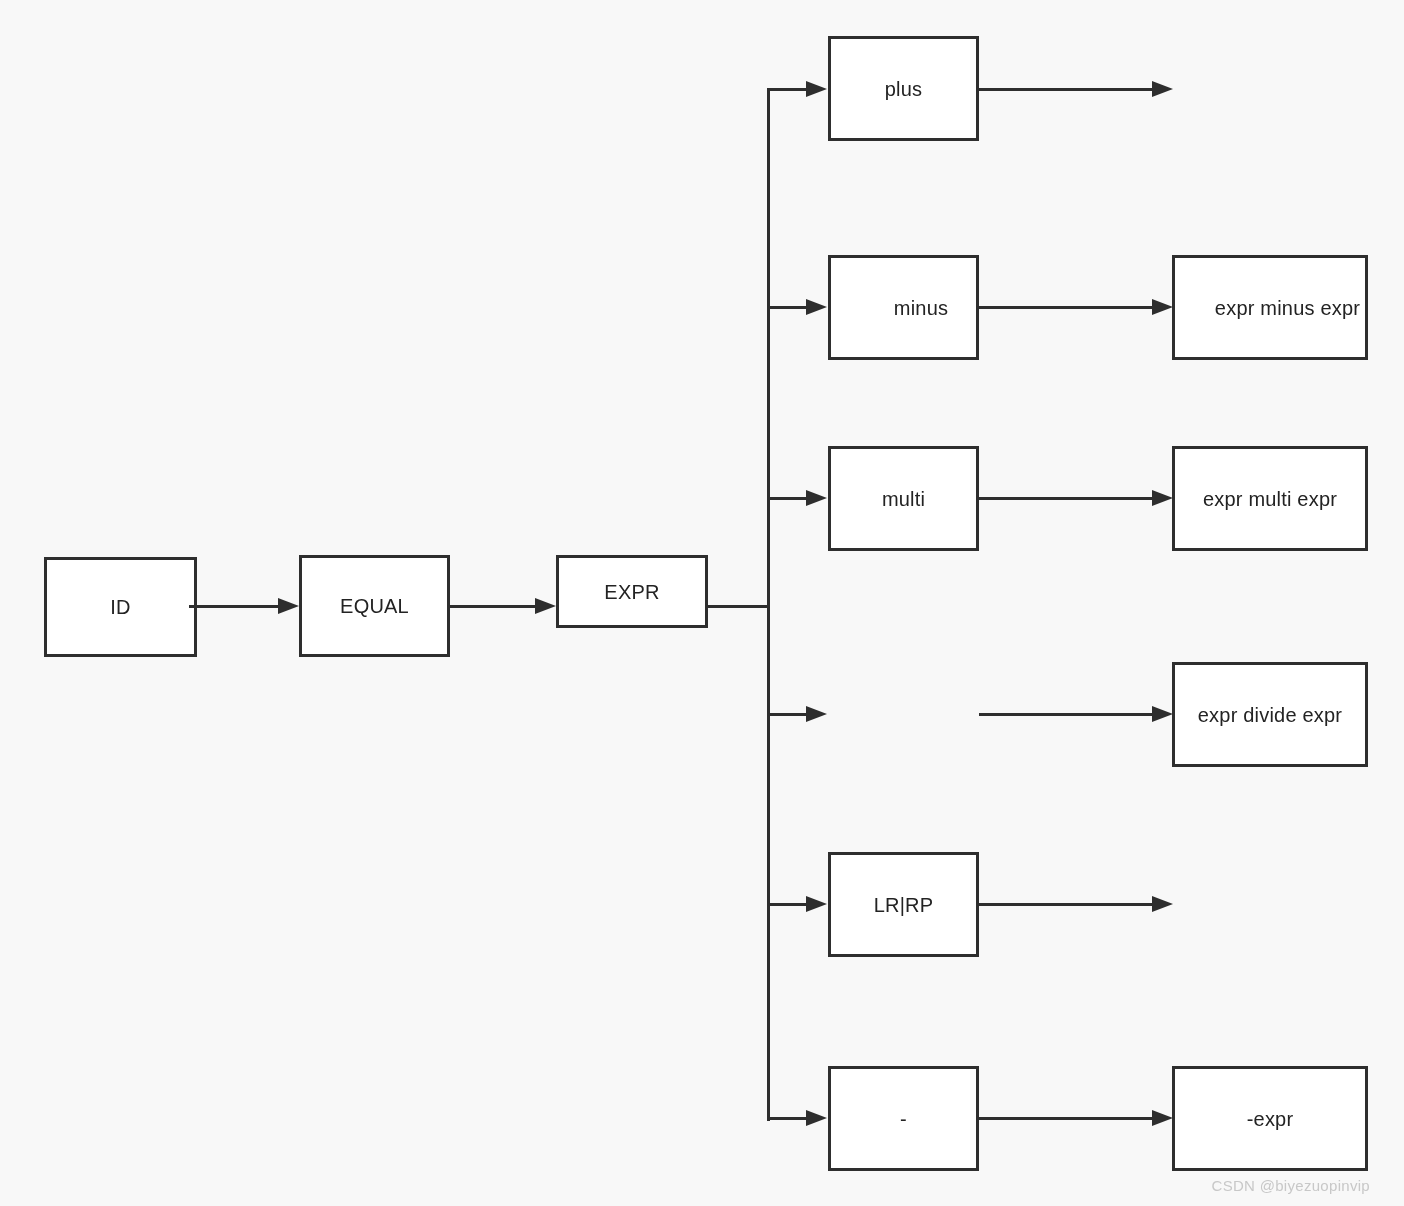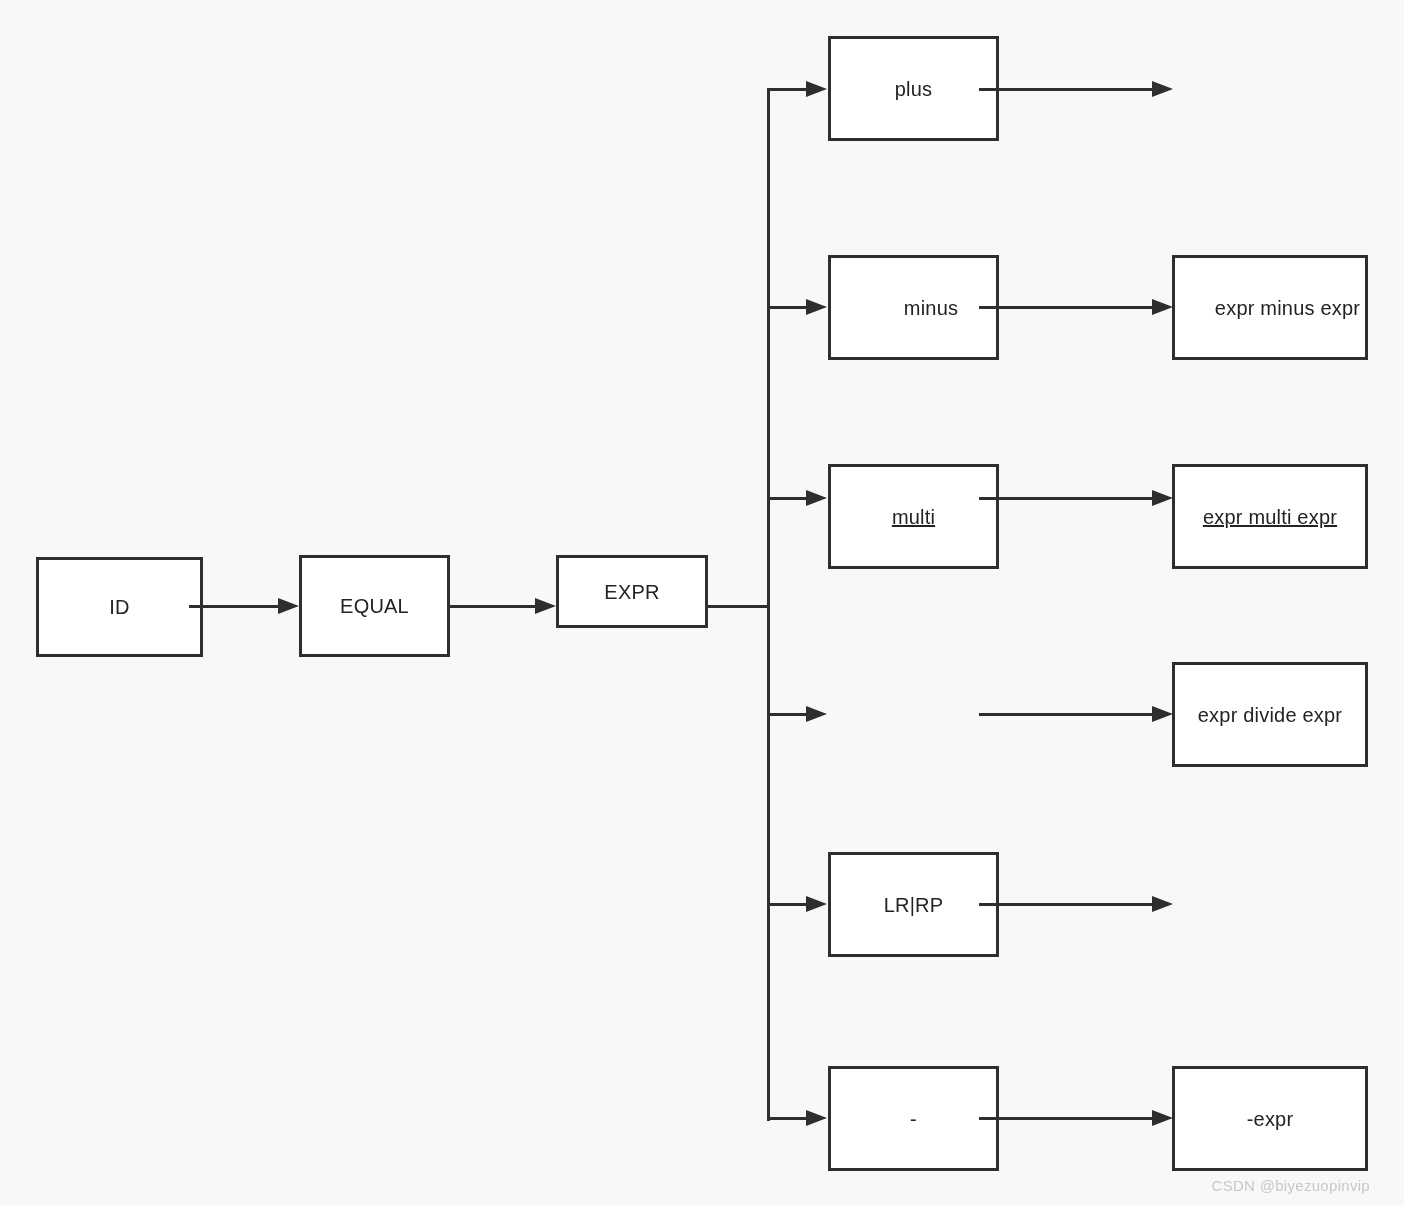--- a/index.html
+++ b/index.html
@@ -23,30 +23,30 @@
     display: flex;
     align-items: center;
     justify-content: center;
     color: #232323;
     font-size: 20px;
     letter-spacing: 0.2px;
     line-height: 1;
     text-align: center;
   }
   
-  .node-id    { left: 36px;  top: 557px; width: 167px; height: 100px; }
+  .node-id    { left: 44px;  top: 557px; width: 153px; height: 100px; }
   .node-equal { left: 299px; top: 555px; width: 151px; height: 102px; }
   .node-expr  { left: 556px; top: 555px; width: 152px; height: 73px; }
 
-  .node-mid   { left: 828px;  width: 171px; height: 105px; }
+  .node-mid   { left: 828px;  width: 151px; height: 105px; }
   .node-right { left: 1172px; width: 196px; height: 105px; }
 
   .row-0 { top: 36px;   }
   .row-1 { top: 255px; padding-left: 35px;  }
-  .row-2 { top: 464px; text-decoration: underline;  }
+  .row-2 { top: 446px;  }
   .row-3 { top: 662px;  }
   .row-4 { top: 852px;  }
   .row-5 { top: 1066px; }
 
   
   .edge {
     position: absolute;
     background: #2e2e2e;
   }
   .edge-h { height: 3px; }

